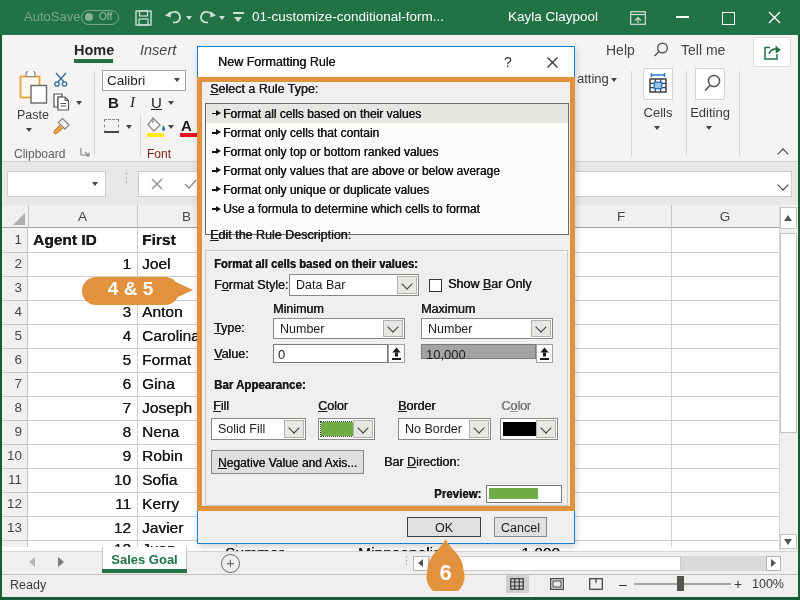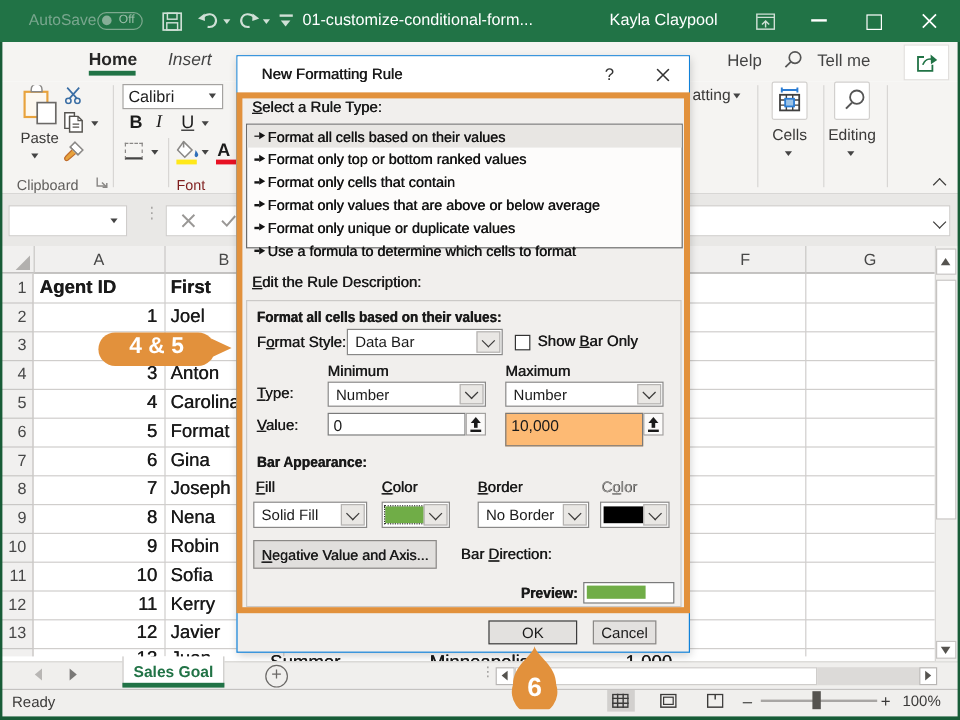--- a/index.html
+++ b/index.html
@@ -332,24 +332,24 @@
 <div class="ab" id="dlg" style="left:197px;top:46px;width:378px;height:498px;background:#f1efed;border:1px solid #1081d9;box-sizing:border-box;box-shadow:1px 3px 7px rgba(0,0,0,0.18);">
 
   <div class="ab" style="left:0;top:0;width:376px;height:30px;background:#fff;"></div>
   <div class="ab" style="left:20px;top:8px;font-size:12.5px;color:#1a1a1a;text-shadow:0.4px 0 0 #1a1a1a;">New Formatting Rule</div>
   <div class="ab" style="left:306px;top:7px;font-size:14px;color:#333;">?</div>
   <svg class="ab" style="left:349px;top:10px;" width="11" height="11" viewBox="0 0 11 11">
     <path d="M0.5 0.5 L10.5 10.5 M10.5 0.5 L0.5 10.5" stroke="#333" stroke-width="1.3"></path>
   </svg>
 
   <div class="dlab" style="left:12px;top:35px;"><u>S</u>elect a Rule Type:</div>
-  <div class="ab" style="left:7px;top:56px;width:364px;height:104px;background:#fdfcfb;border:1px solid #6b6b6b;box-sizing:border-box;">
+  <div class="ab" style="left:7px;top:56px;width:364px;height:132px;background:#fdfcfb;border:1px solid #6b6b6b;box-sizing:border-box;">
     <div class="lirow" style="background:#e8e6e3;"><span class="liarrow"></span>Format all cells based on their values</div>
+    <div class="lirow"><span class="liarrow"></span>Format only cells that contain</div>
     <div class="lirow"><span class="liarrow"></span>Format only top or bottom ranked values</div>
-    <div class="lirow"><span class="liarrow"></span>Format only cells that contain</div>
     <div class="lirow"><span class="liarrow"></span>Format only values that are above or below average</div>
     <div class="lirow"><span class="liarrow"></span>Format only unique or duplicate values</div>
     <div class="lirow"><span class="liarrow"></span>Use a formula to determine which cells to format</div>
   </div>
 
   <div class="dlab" style="left:12px;top:181px;"><u>E</u>dit the Rule Description:</div>
   <div class="ab" style="left:7px;top:203px;width:363px;height:256px;border:1px solid #cbc9c7;box-sizing:border-box;"></div>
   <div class="dlab" style="left:16px;top:210px;font-weight:bold;transform:scaleX(0.9);transform-origin:0 50%;">Format all cells based on their values:</div>
   <div class="dlab" style="left:16px;top:231px;">F<u>o</u>rmat Style:</div>
   <div class="combo" style="left:91px;top:227px;width:130px;height:22px;">Data Bar<span class="cbtn">
@@ -368,21 +368,21 @@
         </span></div>
   <div class="dlab" style="left:16px;top:300px;"><u>V</u>alue:</div>
   <div class="ab" style="left:75px;top:297px;width:115px;height:19px;background:#fff;border:1px solid #7a7a7a;box-sizing:border-box;font-size:13px;color:#1a1a1a;padding:2px 0 0 4px;">0</div>
   <div class="refbtn" style="left:190px;top:297px;">
         <svg width="15" height="17" viewBox="0 0 15 17" style="display:block;margin:0 auto;">
           <polygon points="7.5,2.5 11.7,7.5 3.3,7.5" fill="#1a1a1a"></polygon>
           <rect x="6" y="7.5" width="3" height="4" fill="#1a1a1a"></rect>
           <rect x="3" y="13" width="9" height="2" fill="#1a1a1a"></rect>
         </svg>
       </div>
-  <div class="ab" style="left:223px;top:297px;width:115px;height:28px;background:#fdba74;border:1px solid #7a7a7a;box-sizing:border-box;font-size:13px;color:#1a1a1a;padding:2px 0 0 4px;">10,000</div>
+  <div class="ab" style="left:223px;top:297px;width:115px;height:15px;background:#a3a3a3;border:1px solid #7a7a7a;box-sizing:border-box;font-size:13px;color:#1a1a1a;padding:2px 0 0 4px;">10,000</div>
   <div class="refbtn" style="left:338px;top:297px;">
         <svg width="15" height="17" viewBox="0 0 15 17" style="display:block;margin:0 auto;">
           <polygon points="7.5,2.5 11.7,7.5 3.3,7.5" fill="#1a1a1a"></polygon>
           <rect x="6" y="7.5" width="3" height="4" fill="#1a1a1a"></rect>
           <rect x="3" y="13" width="9" height="2" fill="#1a1a1a"></rect>
         </svg>
       </div>
   <div class="dlab" style="left:16px;top:331px;font-weight:bold;transform:scaleX(0.92);transform-origin:0 50%;">Bar Appearance:</div>
   <div class="dlab" style="left:15px;top:352px;"><u>F</u>ill</div>
   <div class="dlab" style="left:120px;top:352px;"><u>C</u>olor</div>

